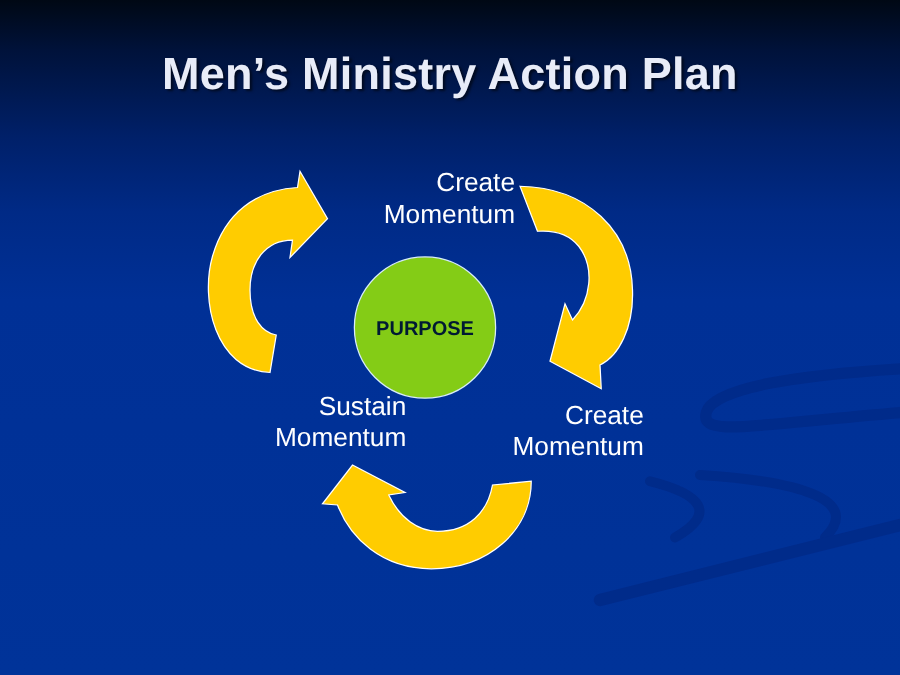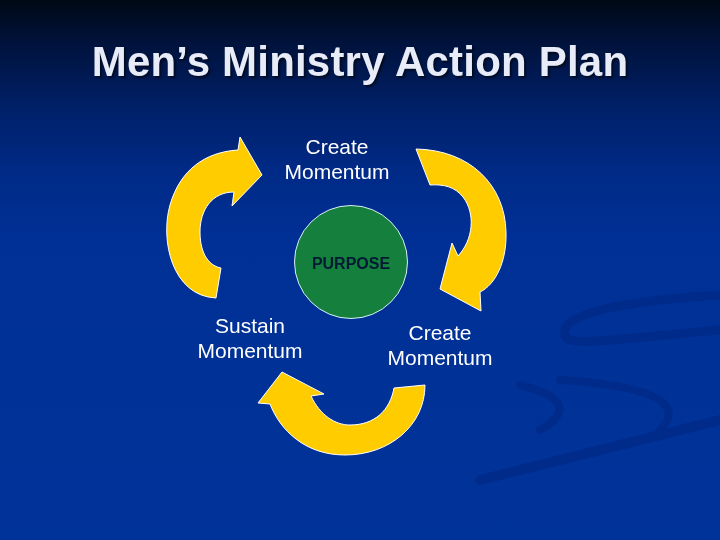--- a/index.html
+++ b/index.html
@@ -4,30 +4,30 @@
 <style>
   html, body { margin: 0; padding: 0; }
   body {
     width: 720px; height: 540px; overflow: hidden; position: relative;
     background: linear-gradient(to bottom, #000814 0px, #00123a 40px, #002069 110px, #002a86 170px, #003096 240px, #003399 540px);
     font-family: "Liberation Sans", sans-serif;
   }
   .swoosh { position: absolute; left: 0; top: 0; }
   .title {
     position: absolute; left: 0; top: 38px; width: 720px; text-align: center;
-    color: #e8ecf8; font-weight: bold; font-size: 42px; letter-spacing: 0.2px;
+    color: #e8ecf8; font-weight: bold; font-size: 36px; letter-spacing: 0.2px;
     text-shadow: 2px 2px 2px rgba(0,0,0,0.55);
   }
   .diagram { position: absolute; left: 0; top: 0; }
   .label {
-    position: absolute; color: #ffffff; font-size: 21px; text-align: center; line-height: 25px;
+    position: absolute; color: #ffffff; font-size: 21px; text-align: right; line-height: 25px;
   }
   .purpose-circle {
-    position: absolute; left: 294px; top: 205px; width: 114px; height: 114px;
-    border-radius: 50%; background: #15803d; border: 1px solid #d8eef8;
+    position: absolute; left: 283px; top: 205px; width: 114px; height: 114px;
+    border-radius: 50%; background: #84cc16; border: 1px solid #d8eef8;
     box-sizing: border-box;
     display: flex; align-items: center; justify-content: center;
   }
   .purpose-text { color: #001a33; font-weight: bold; font-size: 16px; margin-top: 4px; }
 </style>
 </head>
 <body>
 
 <svg class="swoosh" width="720" height="540">
   <g fill="none" stroke="#002a88" stroke-linecap="round" opacity="0.85">

